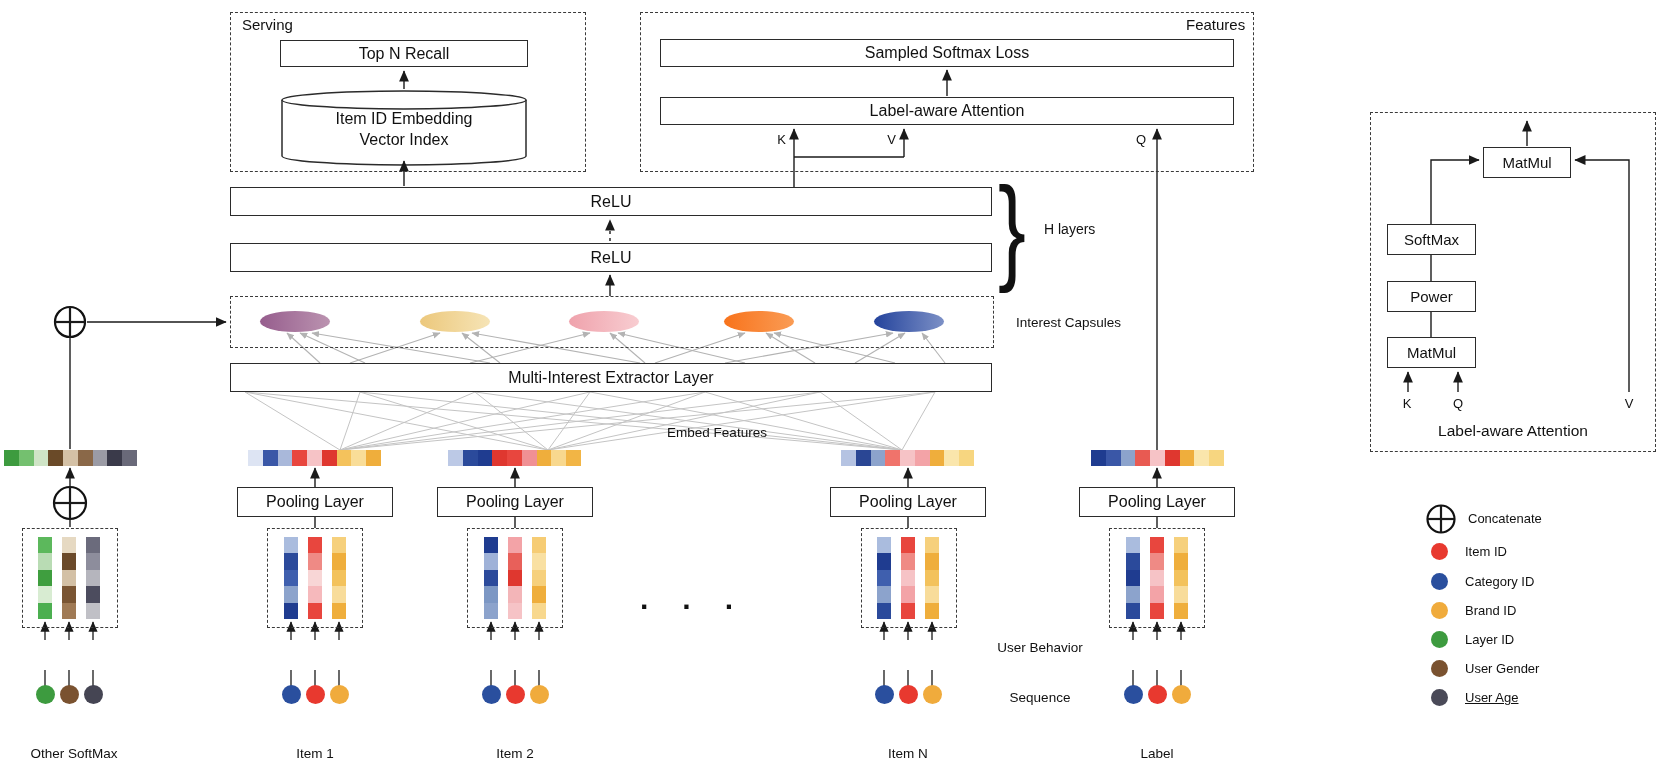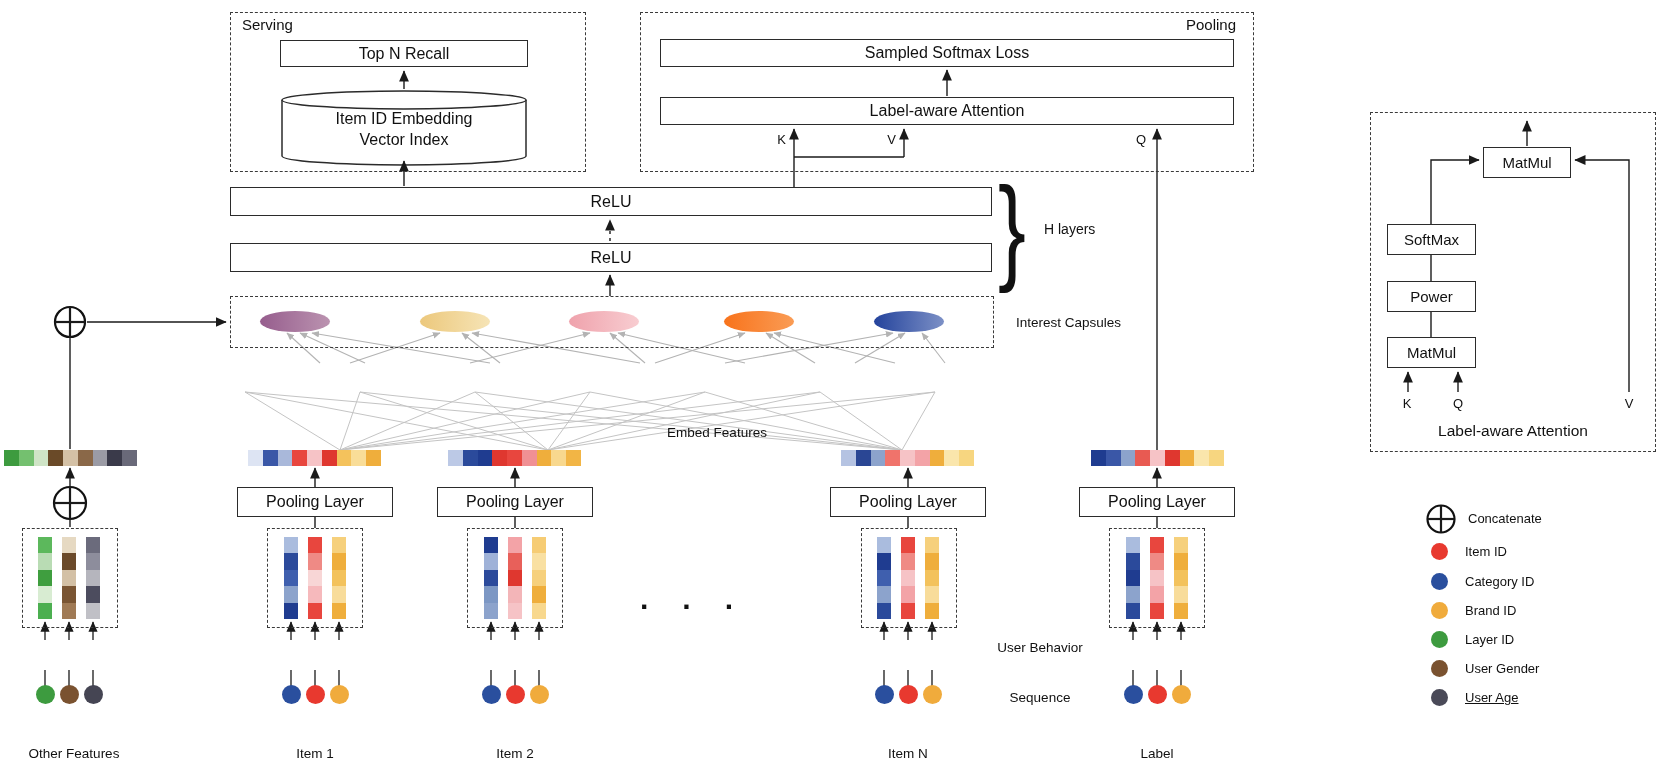--- a/index.html
+++ b/index.html
@@ -143,21 +143,21 @@
       </g>
   </svg>
 
   <div class="dashed" style="left:230px;top:12px;width:356px;height:160px;"></div>
   <div class="lbl" style="left:242px;top:16px;font-size:15px;">Serving</div>
   <div class="box" style="left:280px;top:40px;width:248px;height:27px;">Top N Recall</div>
   <div class="lbl ctr" style="left:294px;top:110px;width:220px;font-size:16px;">Item ID Embedding</div>
   <div class="lbl ctr" style="left:294px;top:131px;width:220px;font-size:16px;">Vector Index</div>
 
   <div class="dashed" style="left:640px;top:12px;width:614px;height:160px;"></div>
-  <div class="lbl" style="left:1186px;top:16px;font-size:15px;">Pooling</div>
+  <div class="lbl" style="left:1186px;top:16px;font-size:15px;">Features</div>
   <div class="box" style="left:660px;top:39px;width:574px;height:28px;">Sampled Softmax Loss</div>
   <div class="box" style="left:660px;top:97px;width:574px;height:28px;">Label-aware Attention</div>
   <div class="lbl" style="left:768px;top:132px;width:18px;text-align:right;font-size:13px;">K</div>
   <div class="lbl" style="left:878px;top:132px;width:18px;text-align:right;font-size:13px;">V</div>
   <div class="lbl" style="left:1128px;top:132px;width:18px;text-align:right;font-size:13px;">Q</div>
 
   <div class="box" style="left:230px;top:187px;width:762px;height:29px;">ReLU</div>
   <div class="box" style="left:230px;top:243px;width:762px;height:29px;">ReLU</div>
   <div class="brace" style="left:998px;top:184px;">}</div>
   <div class="lbl" style="left:1044px;top:221px;font-size:14px;">H layers</div>
@@ -165,20 +165,21 @@
   <div class="dashed" style="left:230px;top:296px;width:764px;height:52px;"></div>
   <div id="capsules">
       <div style="position: absolute; left: 260px; top: 311px; width: 70px; height: 21px; border-radius: 50%; background: linear-gradient(90deg, rgb(150, 93, 141), rgb(187, 147, 176));"></div>
       <div style="position: absolute; left: 420px; top: 311px; width: 70px; height: 21px; border-radius: 50%; background: linear-gradient(90deg, rgb(236, 200, 124), rgb(246, 228, 182));"></div>
       <div style="position: absolute; left: 569px; top: 311px; width: 70px; height: 21px; border-radius: 50%; background: linear-gradient(90deg, rgb(239, 162, 172), rgb(248, 205, 209));"></div>
       <div style="position: absolute; left: 724px; top: 311px; width: 70px; height: 21px; border-radius: 50%; background: linear-gradient(90deg, rgb(248, 115, 28), rgb(250, 156, 85));"></div>
       <div style="position: absolute; left: 874px; top: 311px; width: 70px; height: 21px; border-radius: 50%; background: linear-gradient(90deg, rgb(36, 67, 156), rgb(124, 144, 198));"></div>
     </div>
   <div class="lbl" style="left:1016px;top:315px;">Interest Capsules</div>
 
+  <div class="box" style="left:230px;top:363px;width:762px;height:29px;">Multi-Interest Extractor Layer</div>
 
   <div class="lbl ctr" style="left:647px;top:425px;width:140px;">Embed Features</div>
   <div class="lbl" style="left:640px;top:590px;font-size:30px;letter-spacing:12px;font-weight:bold;">· · ·</div>
   <div class="lbl ctr" style="left:970px;top:640px;width:140px;">User Behavior</div>
   <div class="lbl ctr" style="left:970px;top:690px;width:140px;">Sequence</div>
 
 
   <div id="columns">
       <div class="strip" style="left: 4px; top: 450px; width: 133px; height: 16px;">
         <div style="background: rgb(61, 155, 63);"></div>
@@ -209,21 +210,21 @@
       </div>
       <div class="dot" style="left: 59.5px; top: 685px; width: 19px; height: 19px; background: rgb(122, 82, 48);"></div>
       <div class="vstrip" style="left: 86px; top: 537px; width: 14px; height: 82px;">
         <div style="background: rgb(107, 107, 124);"></div>
         <div style="background: rgb(141, 141, 156);"></div>
         <div style="background: rgb(181, 181, 189);"></div>
         <div style="background: rgb(76, 76, 94);"></div>
         <div style="background: rgb(192, 192, 198);"></div>
       </div>
       <div class="dot" style="left: 83.5px; top: 685px; width: 19px; height: 19px; background: rgb(69, 69, 83);"></div>
-      <div class="lbl ctr" style="left: 4px; top: 746px; width: 140px;">Other Features</div>
+      <div class="lbl ctr" style="left: 4px; top: 746px; width: 140px;">Other SoftMax</div>
       <div class="strip" style="left: 248px; top: 450px; width: 133px; height: 16px;">
         <div style="background: rgb(221, 228, 243);"></div>
         <div style="background: rgb(58, 87, 167);"></div>
         <div style="background: rgb(169, 184, 218);"></div>
         <div style="background: rgb(232, 70, 62);"></div>
         <div style="background: rgb(246, 195, 198);"></div>
         <div style="background: rgb(223, 55, 47);"></div>
         <div style="background: rgb(244, 194, 92);"></div>
         <div style="background: rgb(249, 221, 152);"></div>
         <div style="background: rgb(239, 174, 60);"></div>

